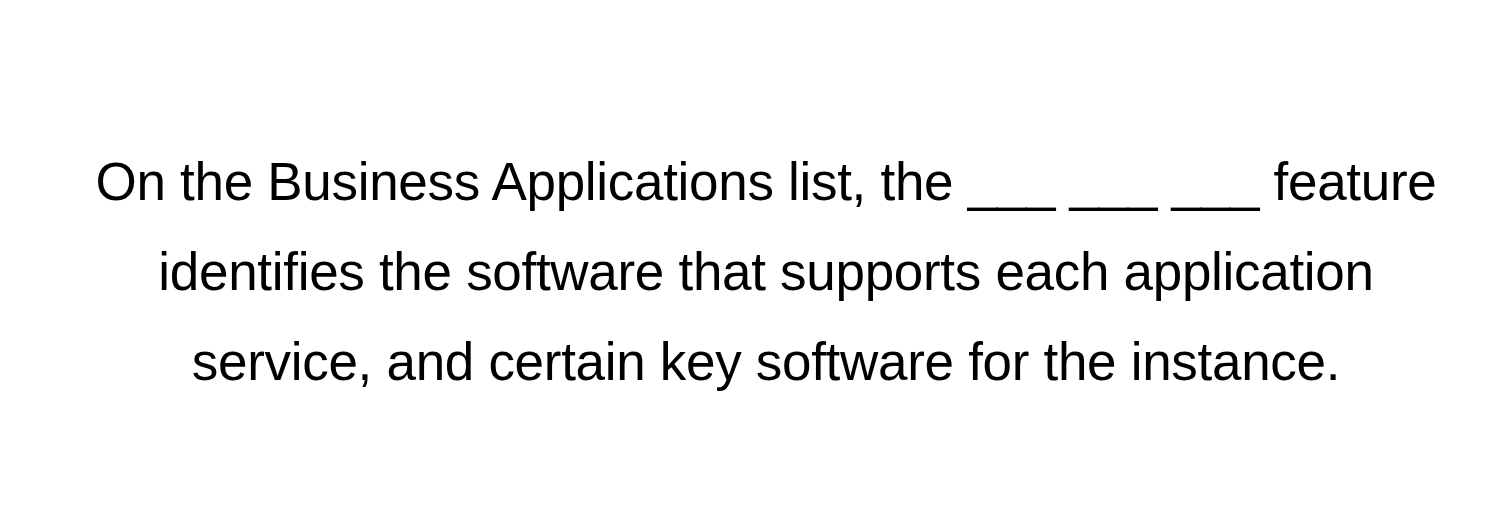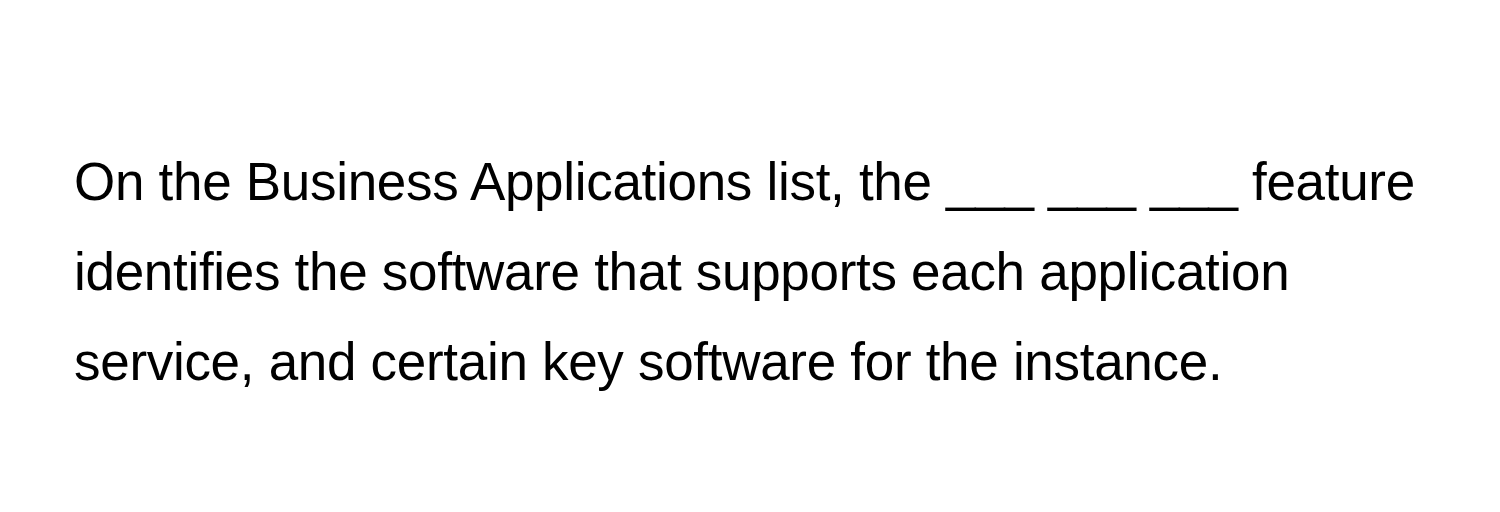--- a/index.html
+++ b/index.html
@@ -1,18 +1,19 @@
 <!DOCTYPE html>
 <html><head>
   <meta charset="utf-8">
   <style>
     * {
       margin: 8px;
       padding: 0;
       box-sizing: border-box;
+      text-align: center;
     }
     body {
       width: 1500px;
       height: 512px;
       background: #ffffff;
       font-family: -apple-system, BlinkMacSystemFont, "Segoe UI", Helvetica, Arial, sans-serif;
       display: flex;
       align-items: center;
       padding: 40px 50px;
     }

